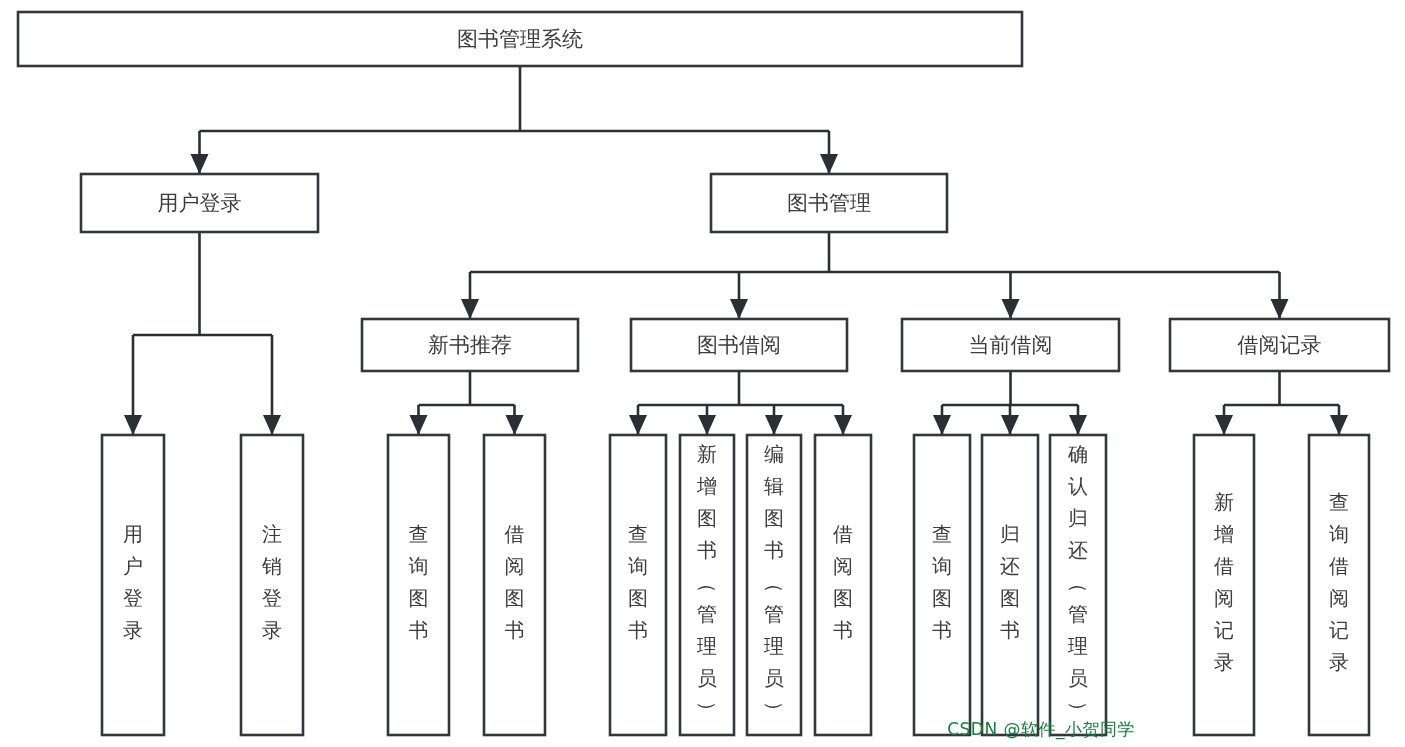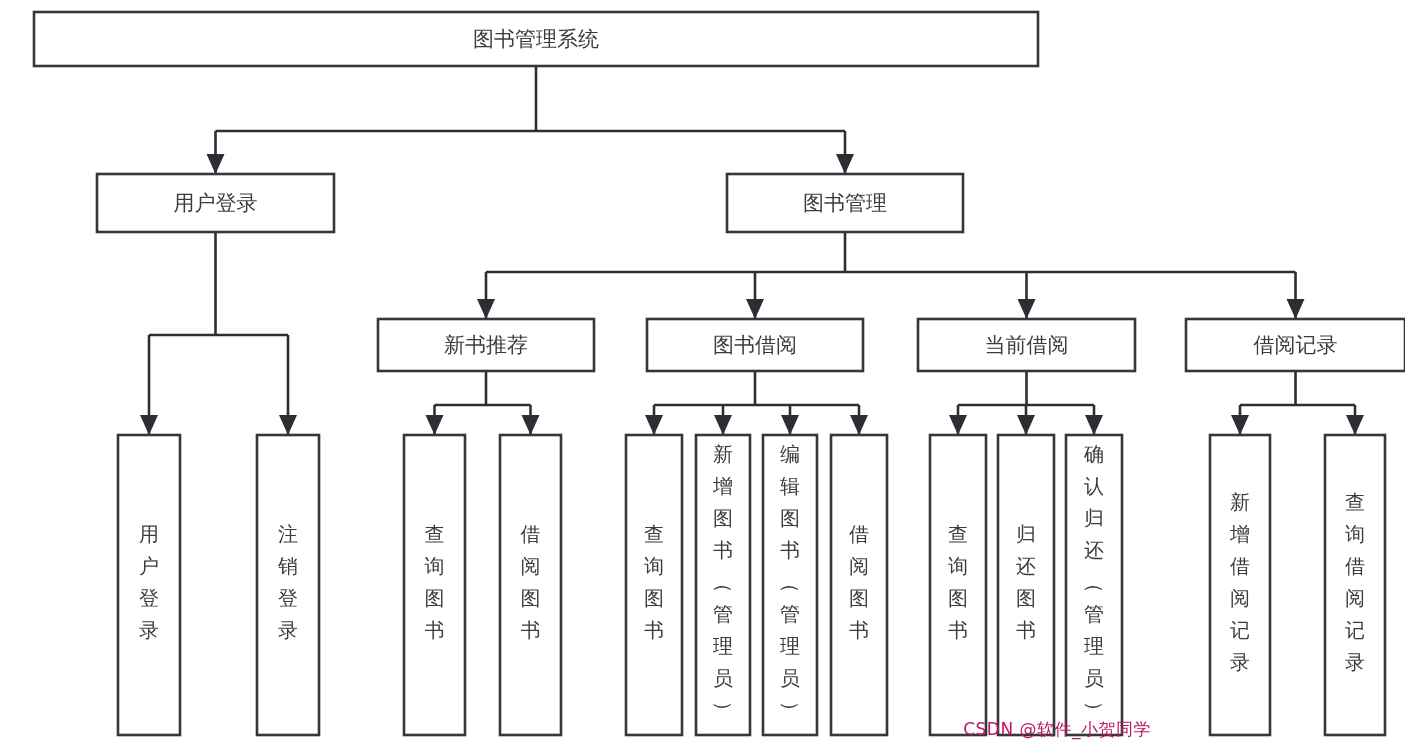--- a/index.html
+++ b/index.html
@@ -12,21 +12,20 @@
     width: 1405px;
     height: 747px;
     overflow: hidden;
     font-family: "DejaVu Sans", "Liberation Sans", sans-serif;
   }
   #diagram-root {
     position: relative;
     width: 1143px;
     height: 747px;
     background: #ffffff;
-    margin-left: 16px;
   }
   svg.diagram-canvas {
     position: absolute;
     left: 0;
     top: 0;
     width: 1405px;
     height: 747px;
     display: block;
   }
   .node-box {
@@ -56,21 +55,21 @@
     font-family: "DejaVu Sans", "Liberation Sans", sans-serif;
     font-size: 20px;
     text-anchor: middle;
   }
   .watermark-text {
     position: absolute;
     right: 8px;
     bottom: 6px;
     font-family: "DejaVu Sans", "Liberation Sans", sans-serif;
     font-size: 17px;
-    color: #be185d;
+    color: #15803d;
     letter-spacing: 0.5px;
     white-space: nowrap;
     user-select: none;
   }
 </style>
 </head>
 <body>
 
 <div id="diagram-root">
 

